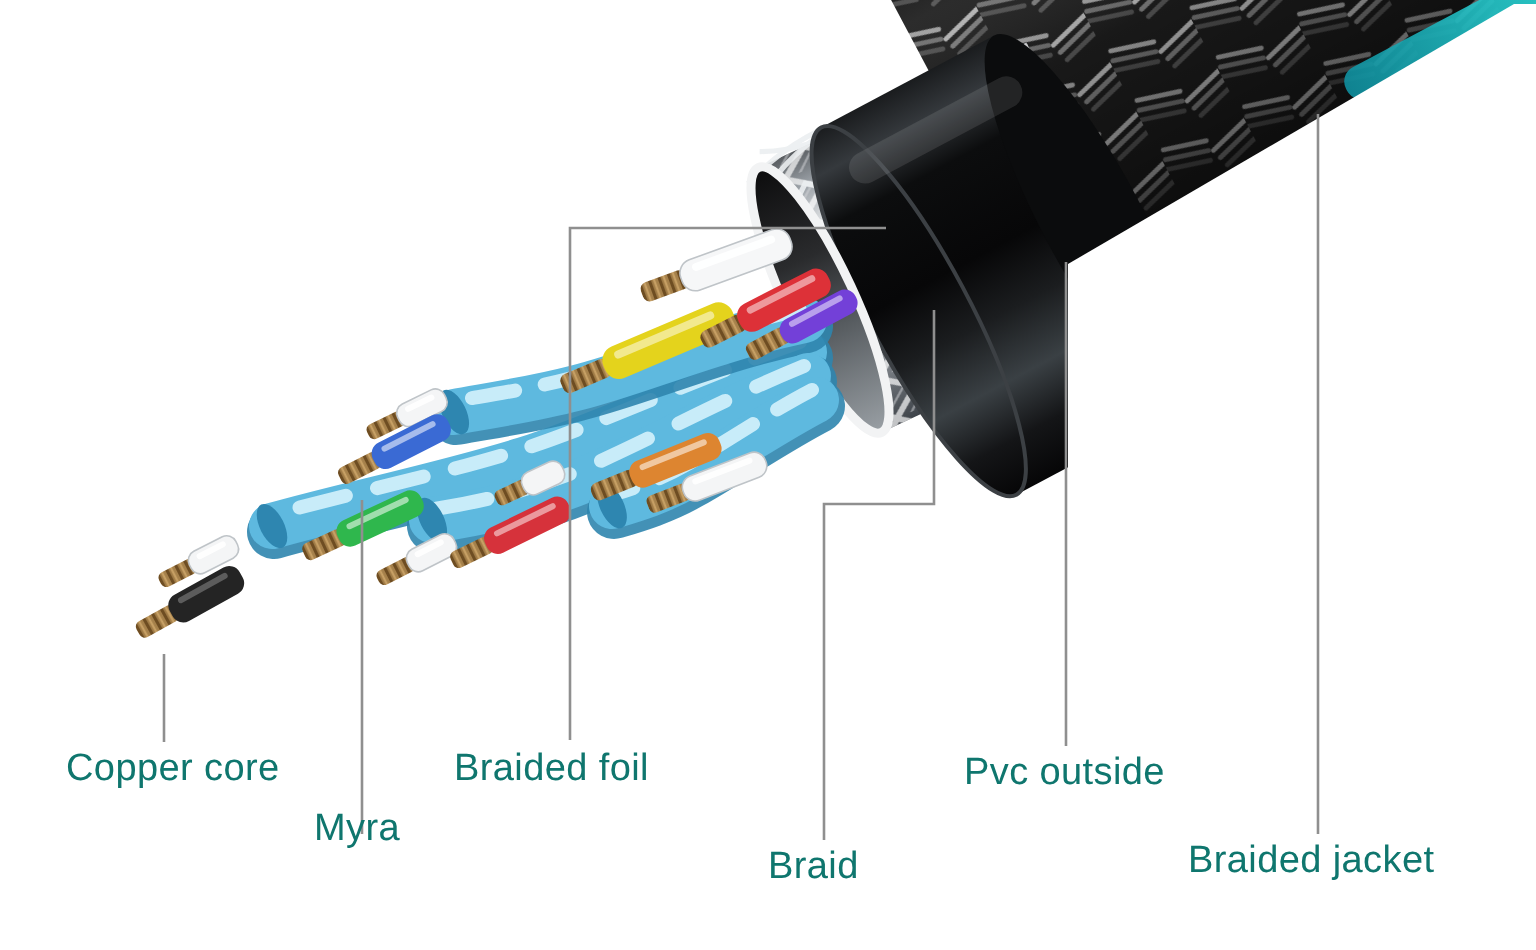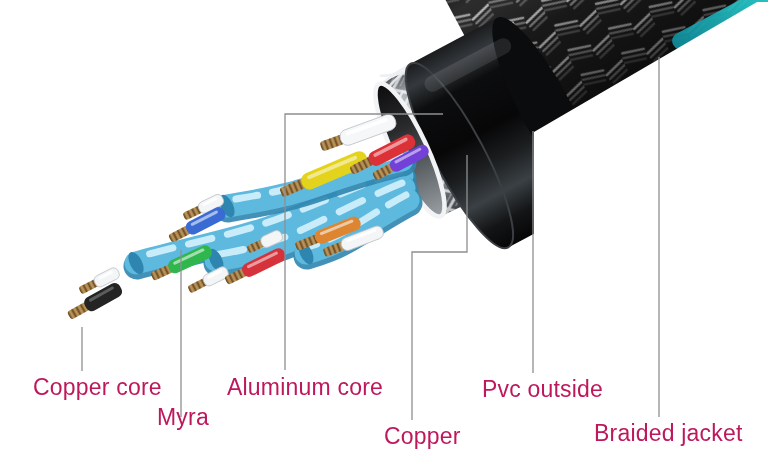--- a/index.html
+++ b/index.html
@@ -1,19 +1,19 @@
 <!DOCTYPE html>
 <html><head>
 <meta charset="utf-8">
 <style>
   html,body{margin:0;padding:0;background:#fff;}
   .stage{position:relative;width:768px;height:475px;background:#ffffff;overflow:hidden;
          font-family:"Liberation Sans",sans-serif;}
   .stage svg{position:absolute;left:0;top:0;}
-  .lbl{position:absolute;font-size:23px;line-height:1.15;color:#be185d;white-space:nowrap;
+  .lbl{position:absolute;font-size:19px;line-height:1.15;color:#0f766e;white-space:nowrap;
        letter-spacing:.2px;}
   .lbl-copper{left:33px;top:374px;}
   .lbl-myra{left:157px;top:404px;}
   .lbl-foil{left:227px;top:374px;}
   .lbl-braid{left:384px;top:423px;}
   .lbl-pvc{left:482px;top:376px;}
   .lbl-jacket{left:594px;top:420px;}
 </style>
 </head>
 <body>
@@ -232,17 +232,17 @@
     <polyline points="181,250 181,417"></polyline>
     <polyline points="443,114 285,114 285,370"></polyline>
     <polyline points="467,155 467,252 412,252 412,420"></polyline>
     <polyline points="533,131 533,373"></polyline>
     <polyline points="659,57 659,417"></polyline>
   </g>
 </svg>
 
   <div class="lbl lbl-copper">Copper core</div>
   <div class="lbl lbl-myra">Myra</div>
-  <div class="lbl lbl-foil">Aluminum core</div>
-  <div class="lbl lbl-braid">Copper</div>
+  <div class="lbl lbl-foil">Braided foil</div>
+  <div class="lbl lbl-braid">Braid</div>
   <div class="lbl lbl-pvc">Pvc outside</div>
   <div class="lbl lbl-jacket">Braided jacket</div>
 </div>
 
 </body></html>

